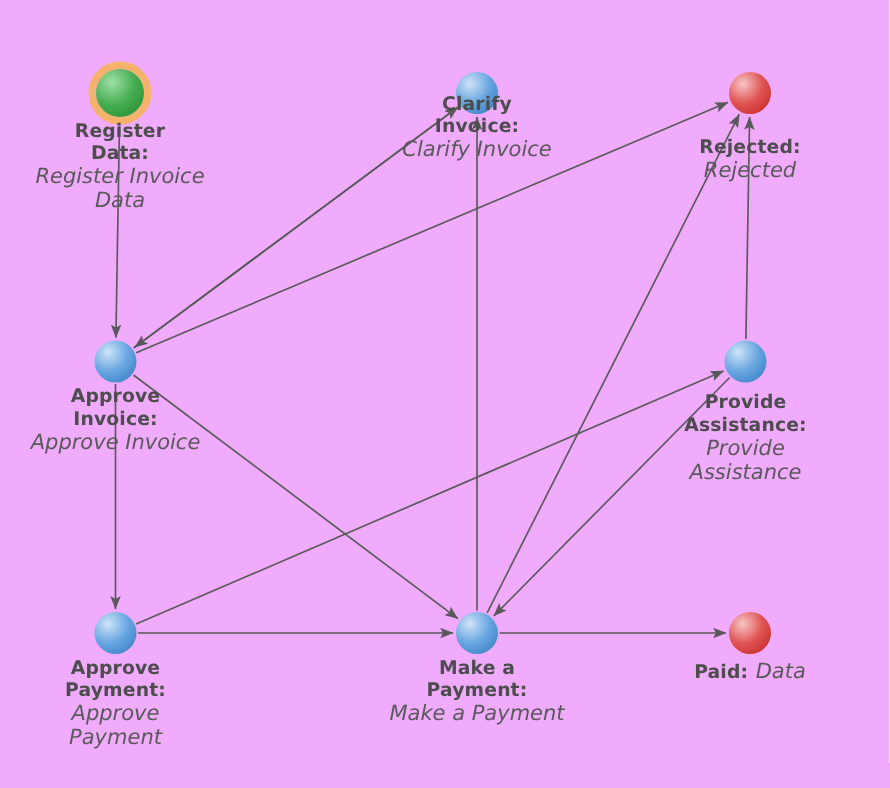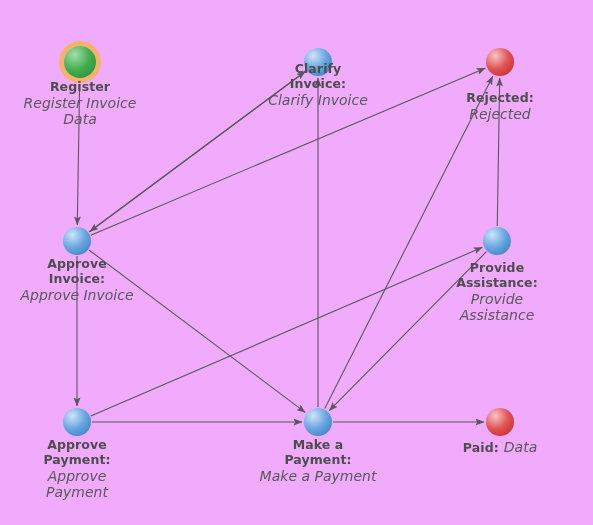--- a/index.html
+++ b/index.html
@@ -117,20 +117,21 @@
         <line x1="486.45" y1="251.67" x2="329.25" y2="410.62" stroke="#595959" stroke-width="1.1" marker-end="url(#arrowhead)"></line>
         <line x1="333.00" y1="422.00" x2="484.00" y2="422.00" stroke="#595959" stroke-width="1.1" marker-end="url(#arrowhead)"></line>
       </g>
   </svg>
   <div id="node-layer">
       <div class="node" style="left: 80px; top: 62px;">
         <div class="node-ring" style="width: 42px; height: 42px; border: 5px solid rgb(245, 178, 107);"></div>
         <div class="node-ball" style="width: 32px; height: 32px; background: radial-gradient(circle at 33% 28%, rgb(159, 224, 168) 0%, rgb(69, 173, 80) 48%, rgb(31, 138, 44) 100%);"></div>
         <div class="node-label lbl-stack" style="margin-top: 18px;">
           <span class="lbl-title lbl-line">Register</span>
+          <span class="lbl-title lbl-line">Data:</span>
           <span class="lbl-sub lbl-line">Register Invoice</span>
           <span class="lbl-sub lbl-line">Data</span>
         </div>
       </div>
       <div class="node" style="left: 318px; top: 62px;">
         <div class="node-ball" style="width: 28px; height: 28px; background: radial-gradient(circle at 33% 28%, rgb(207, 227, 248) 0%, rgb(103, 165, 224) 48%, rgb(47, 119, 189) 100%);"></div>
         <div class="node-label lbl-stack" style="margin-top: 0;">
           <span class="lbl-title lbl-line">Clarify</span>
           <span class="lbl-title lbl-line">Invoice:</span>
           <span class="lbl-sub lbl-line">Clarify Invoice</span>

